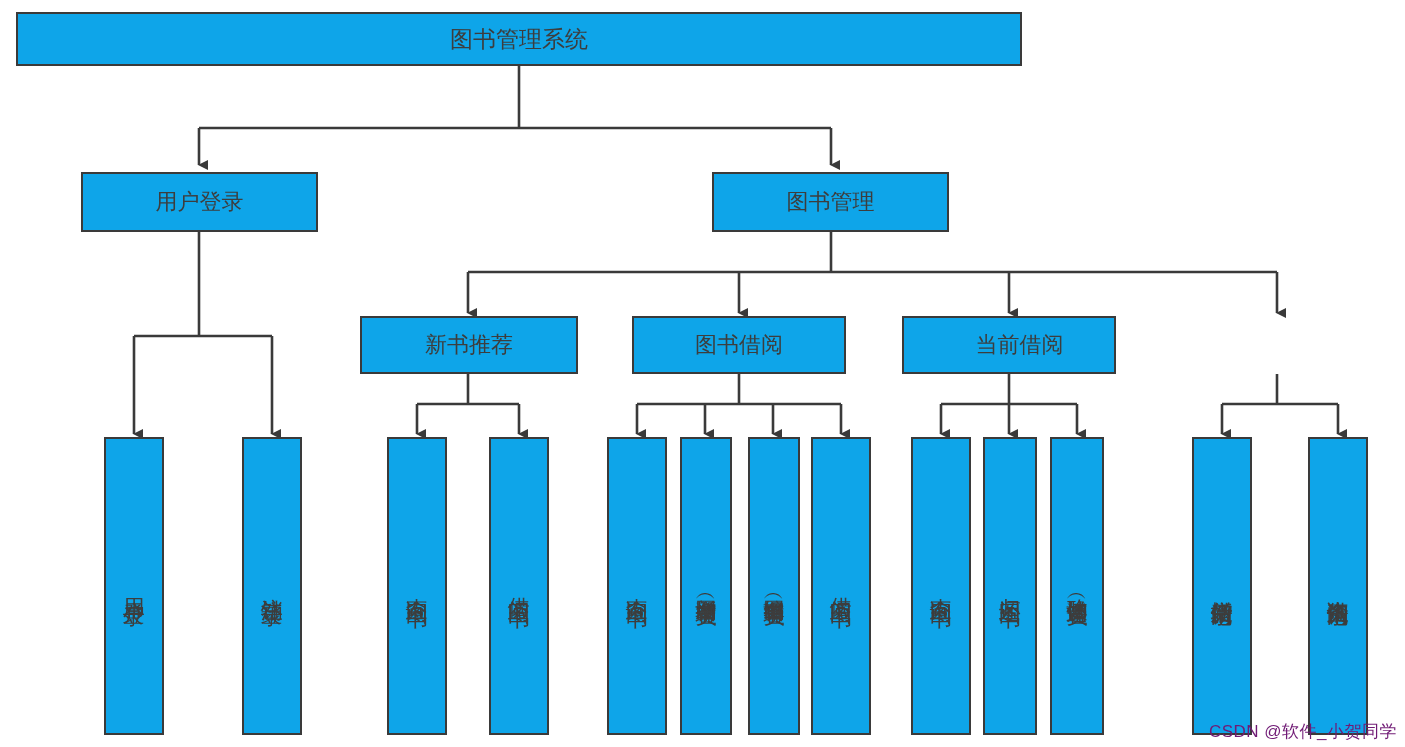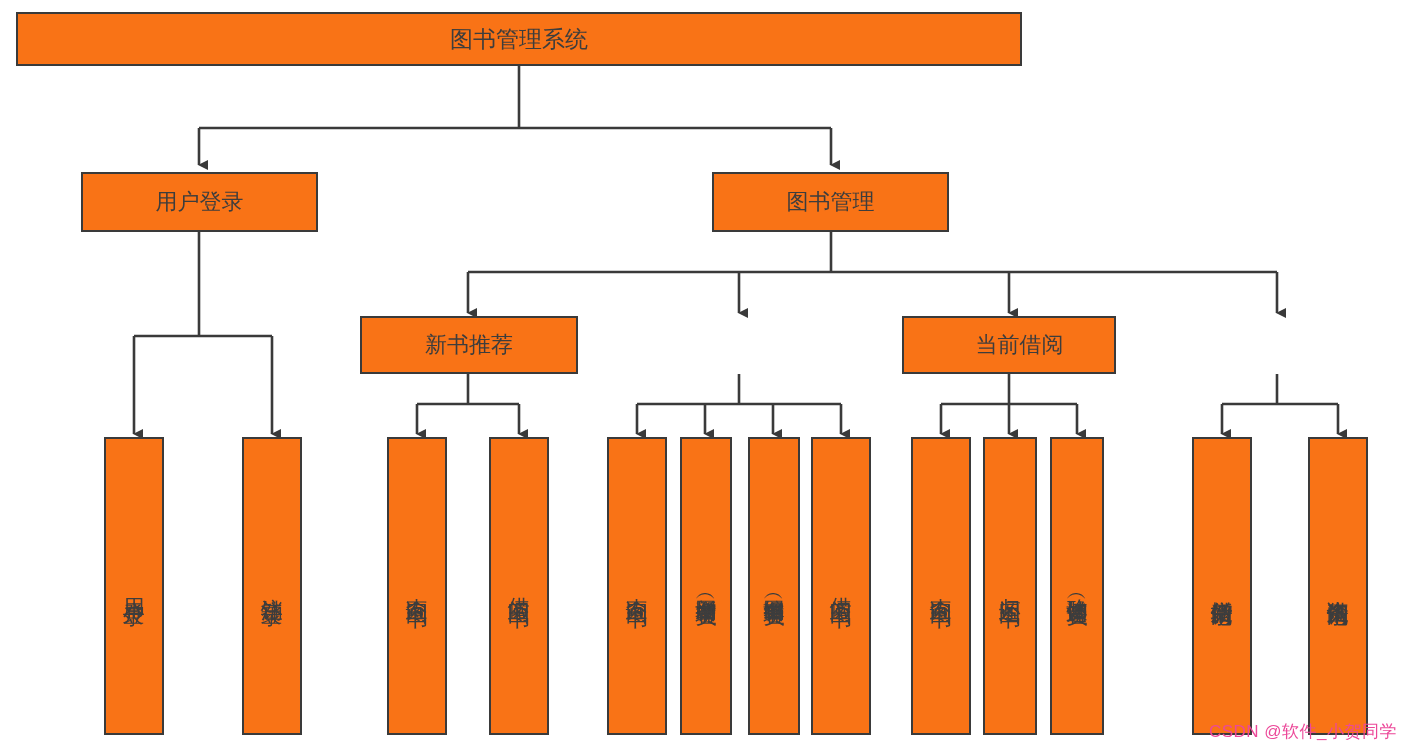--- a/index.html
+++ b/index.html
@@ -8,21 +8,21 @@
     background:#ffffff;
     font-family:"Liberation Sans","DejaVu Sans",sans-serif;
     overflow:hidden;
     position:relative;
   }
   #canvas{position:absolute;left:0;top:0;width:1405px;height:747px;}
   .node{
     position:absolute;
     box-sizing:border-box;
     border:2.5px solid #3a3a3a;
-    background:#f97316;
+    background:#0ea5e9;
     color:#3d3d3d;
     display:flex;
     align-items:center;
     justify-content:center;
     text-align:center;
     line-height:1.15;
   }
   .node.horiz{font-size:22px;}
   .node.root{font-size:23px;}
   .node.vert{
@@ -33,21 +33,21 @@
     align-items:center;
     justify-content:center;
     padding:4px 0;
   }
   .node.vert.tight{letter-spacing:1px;}
   #watermark{
     position:absolute;
     right:8px;
     bottom:4px;
     font-size:17px;
-    color:#ec4899;
+    color:#701a75;
     letter-spacing:0.5px;
     white-space:nowrap;
     pointer-events:none;
   }
   svg{position:absolute;left:0;top:0;}
 </style>
 </head>
 <body>
 
 <div id="canvas">
@@ -101,20 +101,21 @@
       <path d="M1338,404 L1338,434" marker-end="url(#arrow)"></path>
     </g>
   </svg>
 
   <div class="node root" style="left:16px;top:12px;width:1006px;height:54px;">图书管理系统</div>
 
   <div class="node horiz" style="left:81px;top:172px;width:237px;height:60px;">用户登录</div>
   <div class="node horiz" style="left:712px;top:172px;width:237px;height:60px;">图书管理</div>
 
   <div class="node horiz" style="left:360px;top:316px;width:218px;height:58px;">新书推荐</div>
+  <div class="node horiz" style="left:632px;top:316px;width:214px;height:58px;">图书借阅</div>
   <div class="node horiz" style="left:902px;top:316px;width:214px;height:58px;padding-left:21px;">当前借阅</div>
 
   <div class="node vert" style="left:104px;top:437px;width:60px;height:298px;">用户登录</div>
   <div class="node vert" style="left:242px;top:437px;width:60px;height:298px;">注销登录</div>
 
   <div class="node vert" style="left:387px;top:437px;width:60px;height:298px;">查询图书</div>
   <div class="node vert" style="left:489px;top:437px;width:60px;height:298px;">借阅图书</div>
 
   <div class="node vert" style="left:607px;top:437px;width:60px;height:298px;">查询图书</div>
   <div class="node vert tight" style="left:680px;top:437px;width:52px;height:298px;font-size:21px;">新增图书（管理员）</div>

